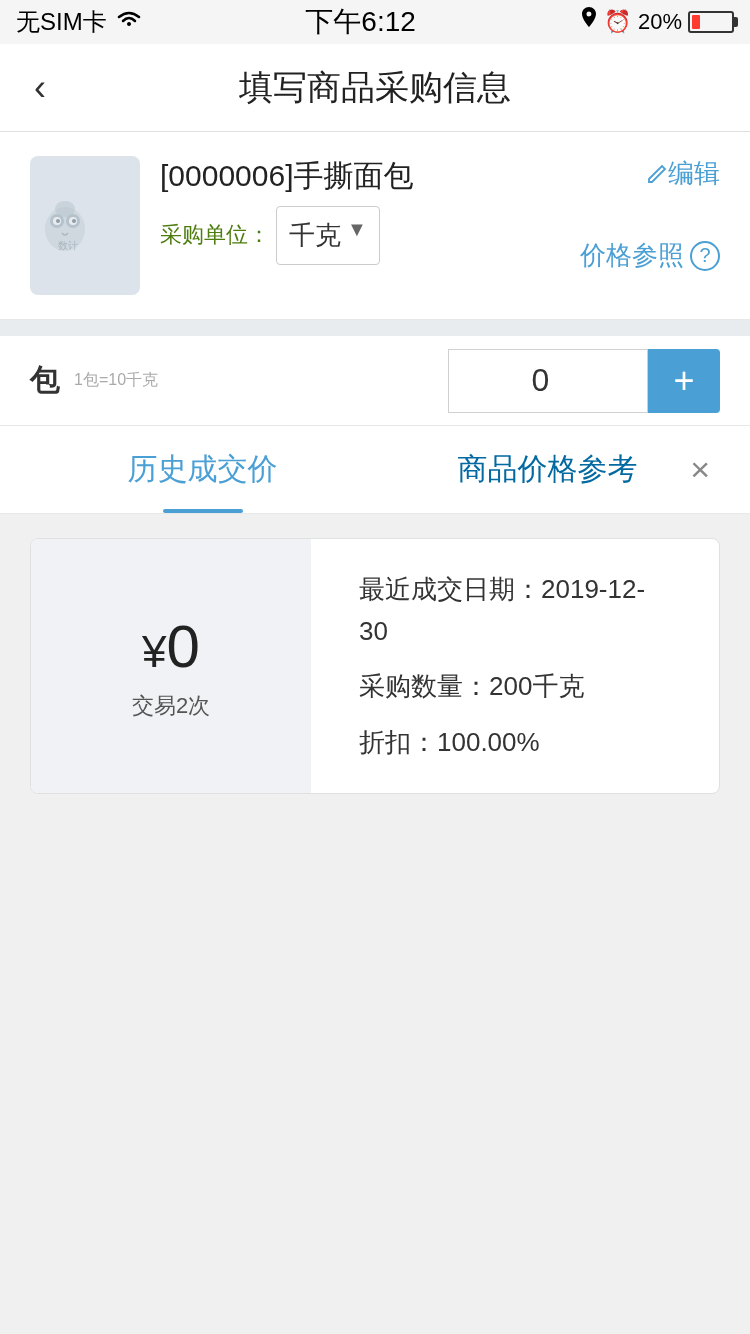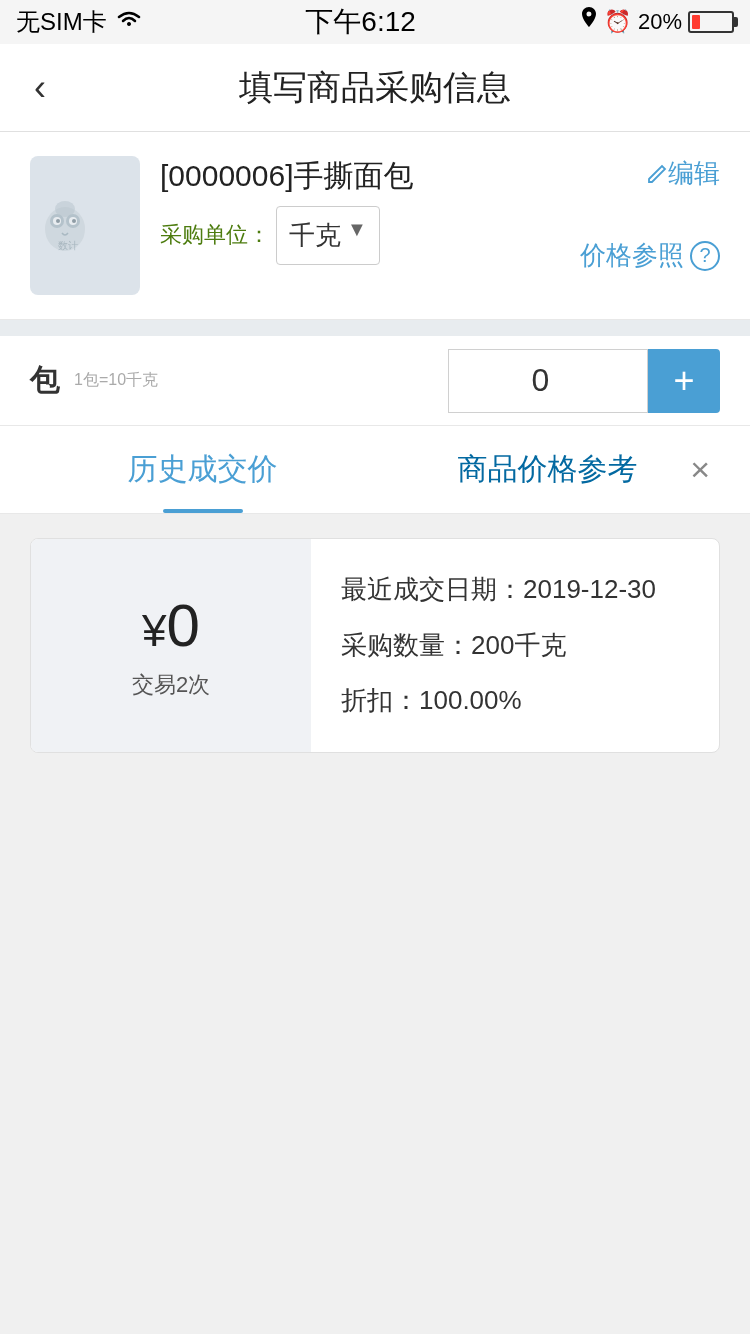--- a/index.html
+++ b/index.html
@@ -318,21 +318,21 @@
     .price-amount .yen {
       font-size: 44px;
     }
     .price-trade-count {
       font-size: 22px;
       color: #555;
       margin-top: 10px;
     }
     .price-right {
       flex: 1;
-      padding: 30px 30px;
+      padding: 30px 48px;
       display: flex;
       flex-direction: column;
       justify-content: center;
       gap: 14px;
     }
     .price-detail-row {
       font-size: 26px;
       color: #333;
       line-height: 1.6;
     }

